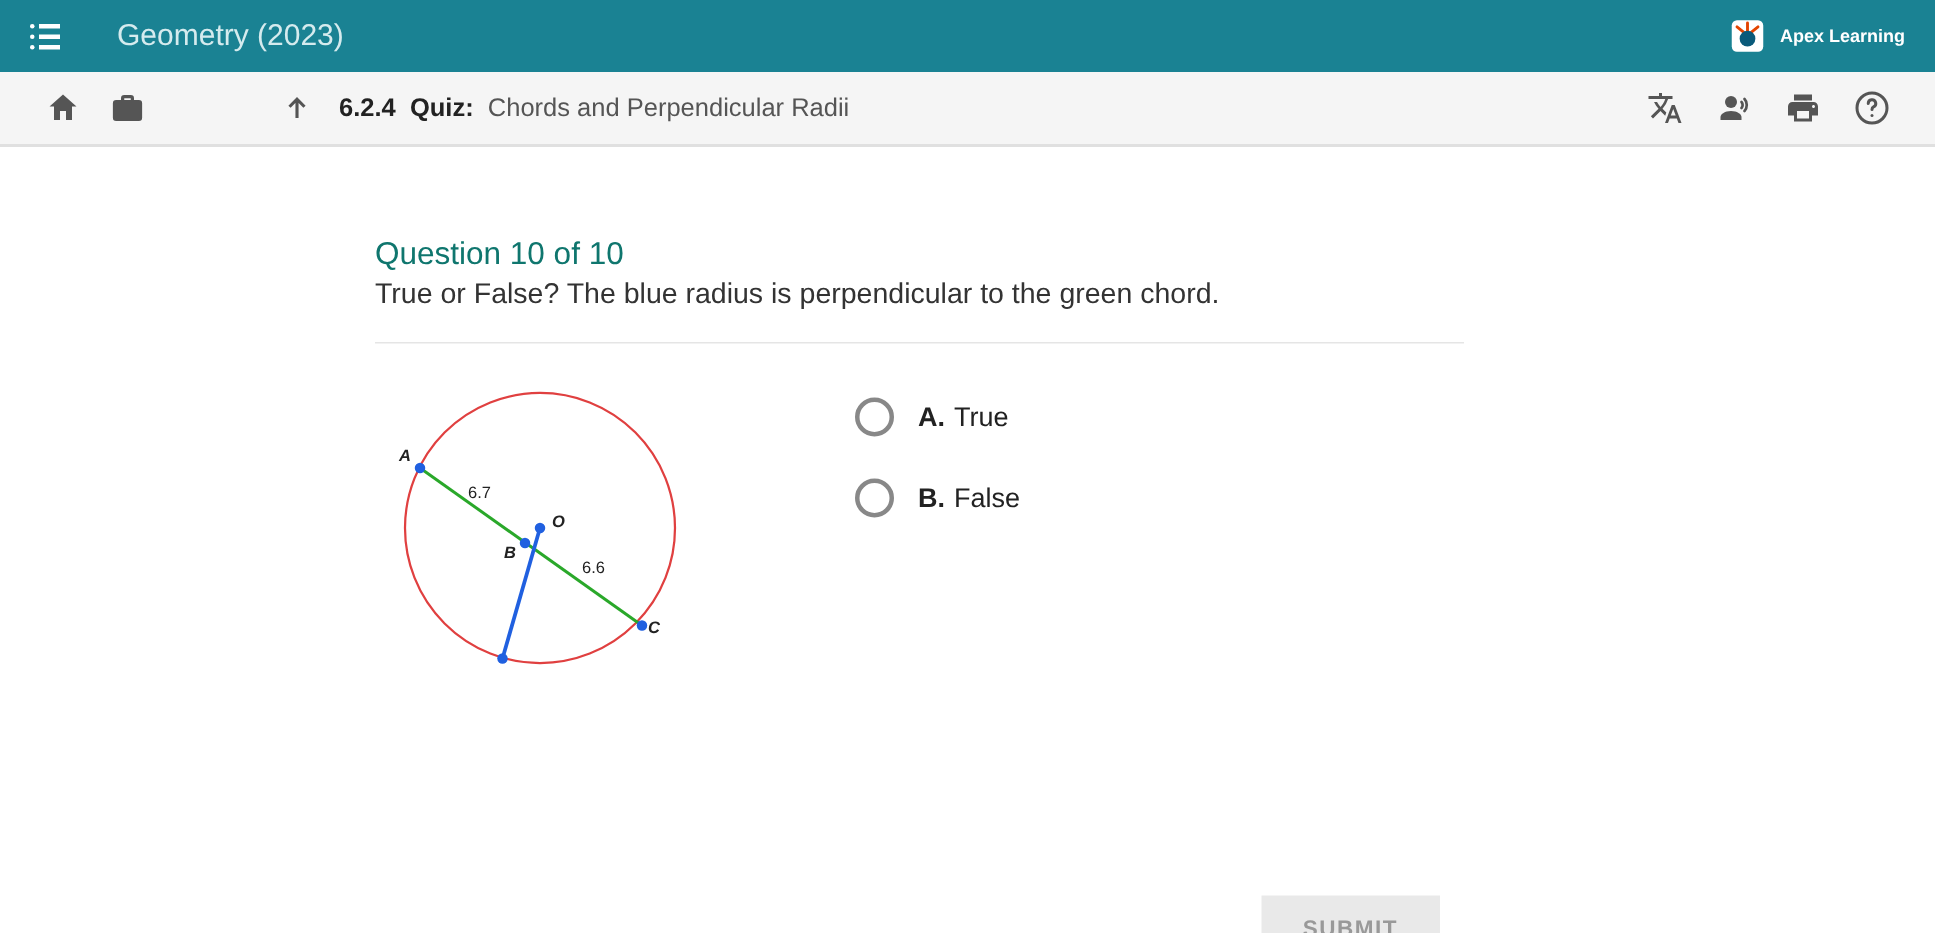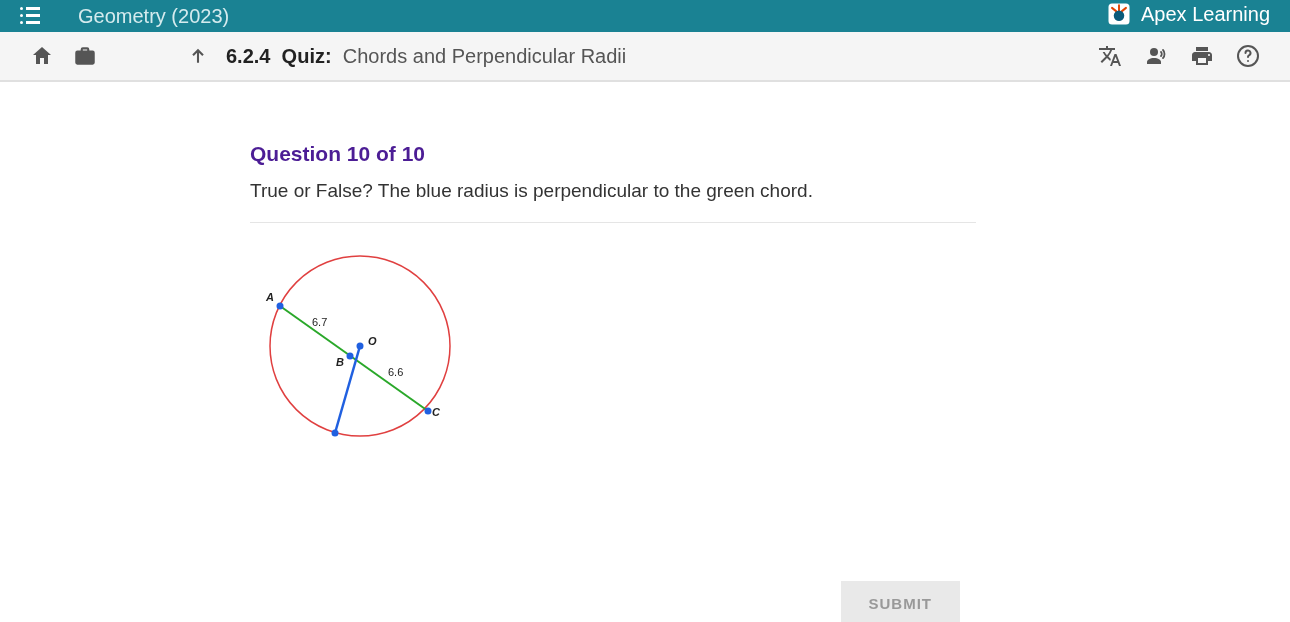--- a/index.html
+++ b/index.html
@@ -5,24 +5,24 @@
     * { margin: 0; padding: 0; box-sizing: border-box; }
     body {
       font-family: Arial, Helvetica, sans-serif;
       width: 1290px;
       height: 622px;
       background: #fff;
       overflow: hidden;
     }
     .top-bar {
       background: #1a8293;
-      height: 32px;
-      display: flex;
-      align-items: flex-end;
-      padding: 4px 20px;
+      height: 48px;
+      display: flex;
+      align-items: center;
+      padding: 16px 20px;
       color: #fff;
     }
     .menu-icon {
       width: 26px;
       height: 26px;
       display: flex;
       flex-direction: column;
       justify-content: center;
       gap: 4px;
       margin-right: 32px;
@@ -42,22 +42,22 @@
     .course-title {
       font-size: 20px;
       color: #d5ebee;
       font-weight: 400;
     }
     .brand {
       margin-left: auto;
       display: flex;
       align-items: center;
       gap: 8px;
-      font-size: 20px;
-      font-weight: 400;
+      font-size: 12px;
+      font-weight: 700;
     }
     .brand-logo {
       width: 28px;
       height: 28px;
     }
     .sub-bar {
       height: 50px;
       background: #f5f5f5;
       border-bottom: 2px solid #e0e0e0;
       display: flex;
@@ -75,45 +75,45 @@
       cursor: pointer;
       color: #555;
       display: inline-flex;
       align-items: center;
       justify-content: center;
     }
     .crumb {
       display: flex;
       align-items: center;
       gap: 12px;
-      font-size: 20px;
+      font-size: 17px;
     }
     .crumb .up-arrow {
       font-size: 22px;
       color: #555;
       margin-right: 6px;
     }
     .crumb-number { font-weight: 700; color: #222; }
     .crumb-type { font-weight: 700; color: #222; }
     .crumb-title { color: #555; font-weight: 400; }
     .right-icons {
       margin-left: auto;
       display: flex;
       gap: 22px;
       align-items: center;
     }
     .content {
       padding: 60px 0 0 250px;
       position: relative;
     }
     .question-header {
-      font-weight: 700;
+      font-weight: 400;
       font-size: 21px;
-      color: #4c1d95;
-      margin-bottom: 14px;
+      color: #0f766e;
+      margin-bottom: 4px;
     }
     .question-text {
       font-size: 19px;
       color: #333;
       margin-bottom: 20px;
     }
     .divider {
       border-top: 1px solid #e5e5e5;
       width: 726px;
       margin-bottom: 18px;
@@ -285,15 +285,29 @@
       <circle cx="85" cy="192" r="3.5" fill="#2060e0"></circle>
 
       <text x="16" y="60" class="fig-label">A</text>
       <text x="118" y="104" class="fig-label">O</text>
       <text x="86" y="125" class="fig-label">B</text>
       <text x="182" y="175" class="fig-label">C</text>
       <text x="62" y="85" class="fig-num">6.7</text>
       <text x="138" y="135" class="fig-num">6.6</text>
     </svg>
 
+    <div class="answers">
+      <div class="answer">
+        <div class="radio"></div>
+        <div class="answer-label">
+          <span class="answer-letter">A.</span><span>True</span>
+        </div>
+      </div>
+      <div class="answer">
+        <div class="radio"></div>
+        <div class="answer-label">
+          <span class="answer-letter">B.</span><span>False</span>
+        </div>
+      </div>
+    </div>
   </div>
   <button class="submit-btn">SUBMIT</button>
 </div>
 
 </body></html>

